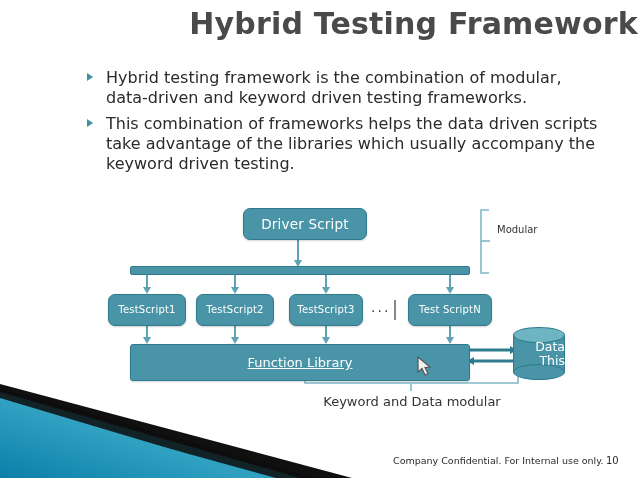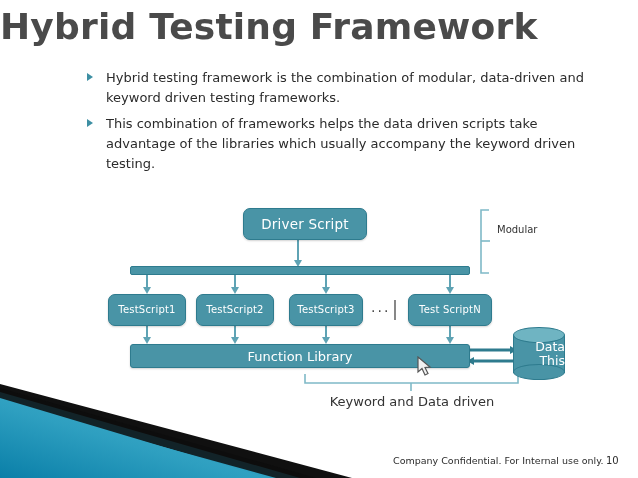--- a/index.html
+++ b/index.html
@@ -17,40 +17,40 @@
     background: #ffffff;
     overflow: hidden;
   }
 
   
   #title {
     position: absolute;
     left: 0;
     top: 6px;
     width: 638px;
-    text-align: left;
-    font-size: 36px;
+    text-align: right;
+    font-size: 30px;
     font-weight: bold;
     color: #4a4a4a;
     letter-spacing: 0.2px;
     font-family: "DejaVu Sans", sans-serif;
   }
 
   
   #bullets {
     position: absolute;
     left: 84px;
     top: 68px;
     width: 520px;
   }
   .bullet-row {
     position: relative;
     padding-left: 22px;
     margin-bottom: 6px;
-    font-size: 13px;
+    font-size: 16px;
     line-height: 20px;
     color: #2b2b2b;
     font-family: "DejaVu Sans", sans-serif;
   }
   .bullet-mark {
     position: absolute;
     left: 3px;
     top: 5px;
     width: 0;
     height: 0;
@@ -96,32 +96,33 @@
   #hbar {
     position: absolute;
     left: 130px; top: 266px; width: 340px; height: 9px;
     background: #4994a6;
     border: 1px solid #2e7b8e;
     border-radius: 2px;
     box-sizing: border-box;
   }
   #function-library {
     position: absolute;
-    left: 130px; top: 344px; width: 340px; height: 24px;
+    left: 130px; top: 344px; width: 340px; height: 37px;
     background: #4994a6;
     border: 1px solid #2e7b8e;
     border-radius: 3px;
     box-sizing: border-box;
     color: #ffffff;
     font-size: 13px;
     display: flex;
     align-items: center;
     justify-content: center;
     font-family: "DejaVu Sans", sans-serif;
     box-shadow: 0 1px 2px rgba(0,0,0,0.18);
+    text-decoration: underline;
   }
 
   
   #data-file {
     position: absolute;
     left: 513px; top: 327px; width: 52px; height: 53px;
   }
   #df-body {
     position: absolute;
     left: 0; top: 8px; width: 52px; height: 38px;
@@ -272,21 +273,21 @@
     <div id="df-body"></div>
     <div id="df-bottom"></div>
     <div id="df-top"></div>
     <div id="df-label">
         <div>Data</div>
         <div>This</div>
       </div>
   </div>
 
   <div class="side-label" id="modular-label">Modular</div>
-  <div class="side-label" id="keyword-label">Keyword and Data driven</div>
+  <div class="side-label" id="keyword-label">Keyword and Data modular</div>
 
   <svg style="position:absolute;left:417px;top:356px;" width="16" height="22" viewBox="0 0 16 22">
     <polygon points="1,1 1,16 5,12.5 8,19 11,17.5 8,11.5 13,11" fill="#f2f2f2" stroke="#555555" stroke-width="1.2"></polygon>
   </svg>
 
   <svg id="deco" viewBox="0 0 638 110" preserveAspectRatio="none">
     <defs>
       <linearGradient id="gTeal" x1="0" y1="1" x2="1" y2="0">
         <stop offset="0%" stop-color="#0a7fa8"></stop>
         <stop offset="45%" stop-color="#2e9fc0"></stop>

